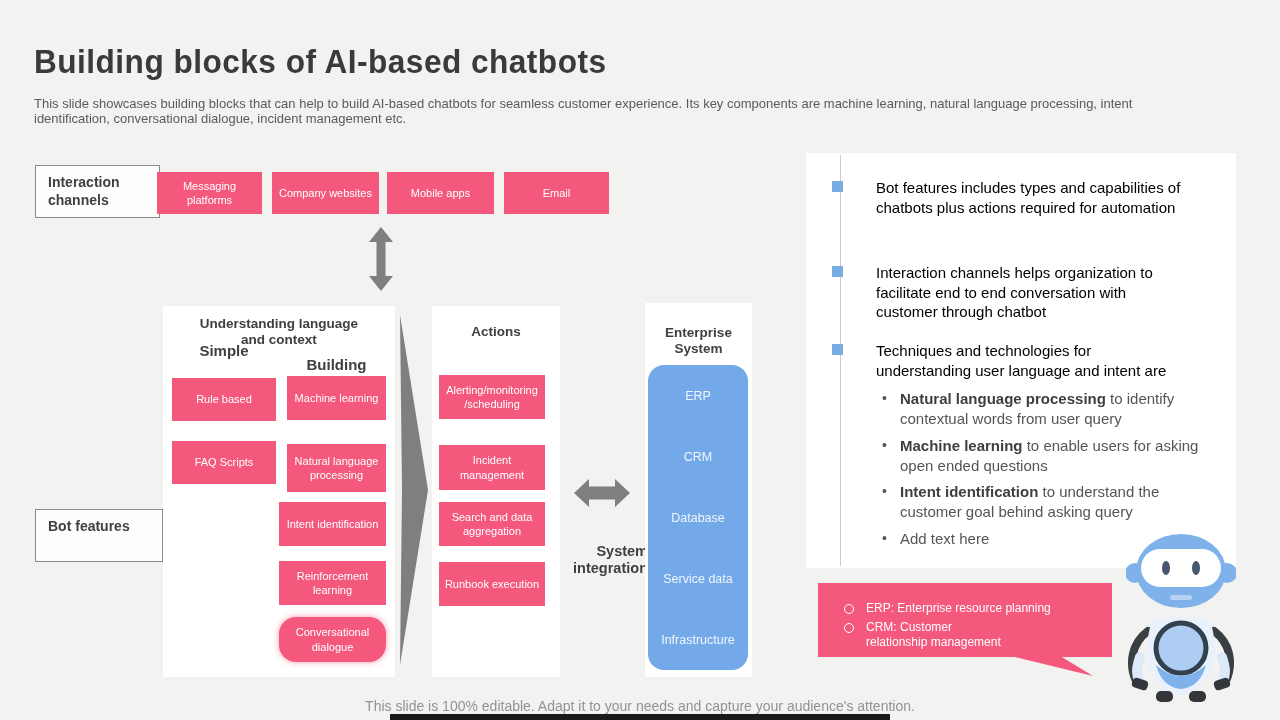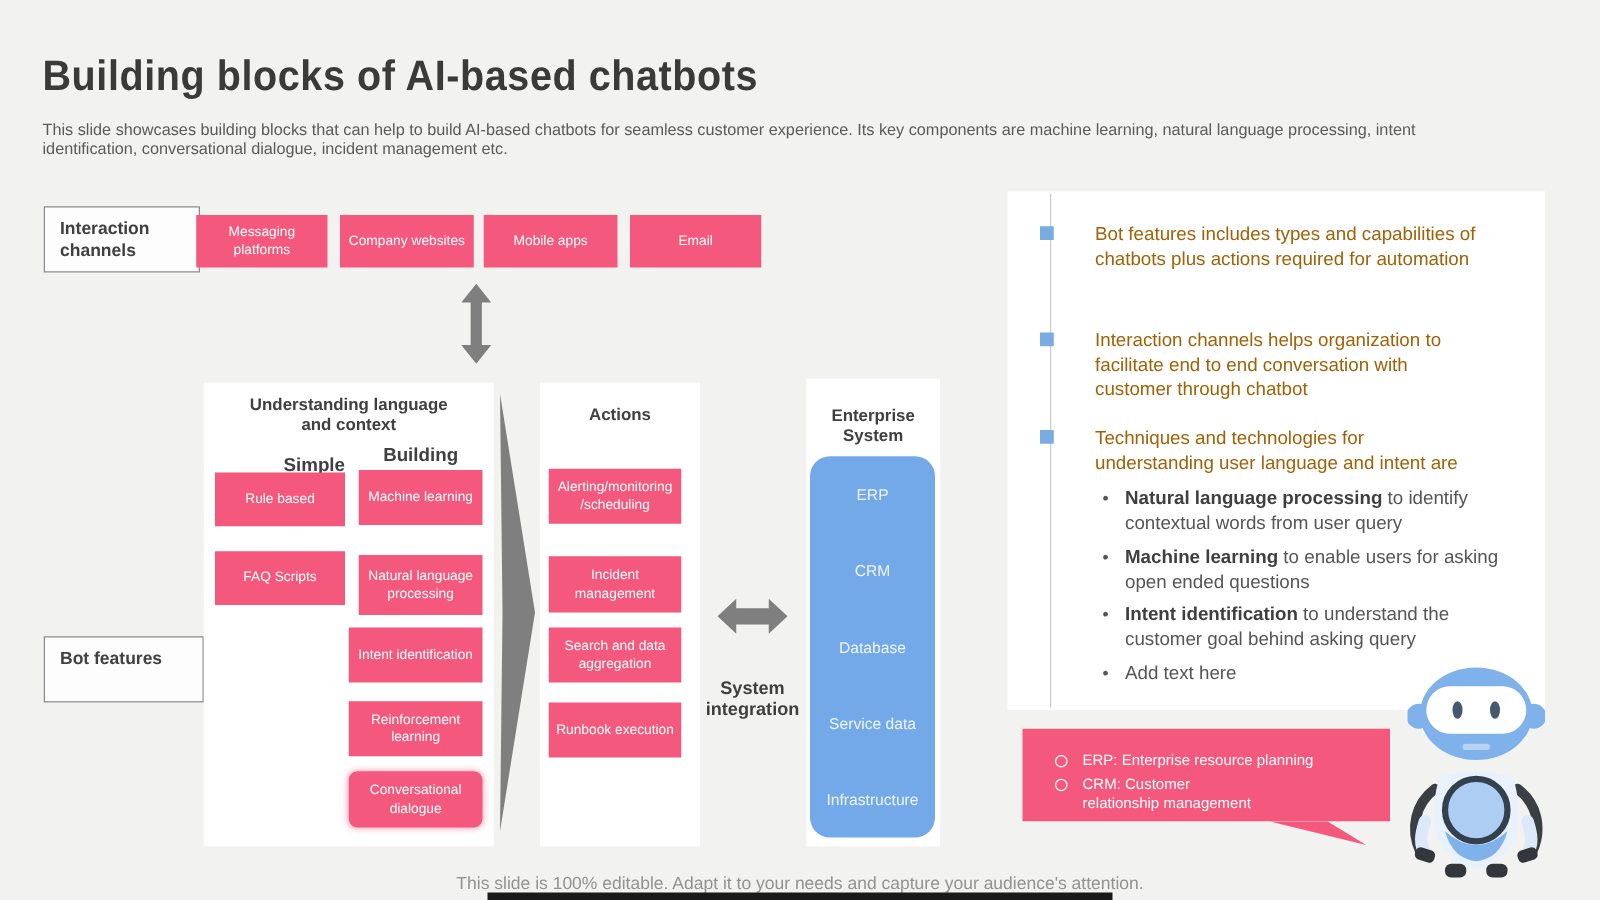--- a/index.html
+++ b/index.html
@@ -7,29 +7,29 @@
   .abs{position:absolute;box-sizing:border-box;}
   .title{left:34px;top:42px;font-size:34px;font-weight:700;color:#3a3a3a;transform:scaleX(0.93);transform-origin:0 50%;white-space:nowrap;letter-spacing:.5px;}
   .subtitle{left:34px;top:97px;width:1175px;font-size:13px;line-height:1.15;color:#5a5a5a;}
   .label-box{background:#fdfdfd;border:1px solid #8a8a8a;color:#404040;font-weight:700;font-size:14px;line-height:1.25;padding:8px 12px;}
   .pink-btn{background:#f4587c;color:#ffffff;display:flex;align-items:center;justify-content:center;text-align:center;font-size:11px;line-height:1.3;padding:2px 5px;}
   .white-box{background:#ffffff;}
   .box-title{font-weight:700;font-size:13.5px;color:#404040;text-align:center;line-height:1.2;width:100%;}
   .col-head{font-weight:700;font-size:15px;color:#404040;text-align:center;}
   .ent-list{display:flex;flex-direction:column;justify-content:space-around;align-items:center;background:#74a9e9;border-radius:16px;}
   .ent-item{color:#eef5fe;font-size:12.5px;}
-  .note-row{left:0;padding-left:70px;width:375px;font-size:15px;line-height:1.3;color:#a16207;}
+  .note-row{left:0;padding-left:70px;width:375px;font-size:15px;line-height:1.3;color:#000000;}
   .note-sq{position:absolute;left:26px;top:3px;width:11px;height:11px;background:#7aace4;}
   .sub-row{left:0;padding-left:94px;width:396px;font-size:15px;line-height:1.3;color:#555555;}
   .sub-dot{position:absolute;left:76px;top:0;color:#555555;font-size:14px;}
   .sub-bold{font-weight:700;color:#3f3f3f;}
   .callout{background:#f4587c;color:#ffffff;font-size:12px;line-height:1.3;padding:18px 10px 10px 26px;}
   .callout-item{display:flex;margin-bottom:3px;}
   .o-bullet{display:inline-block;width:8px;height:8px;border:1.5px solid #ffffff;border-radius:50%;margin:3px 12px 0 0;flex:none;}
-  .sysint{font-weight:700;font-size:14.5px;color:#3f3f3f;text-align:center;line-height:1.2;}
+  .sysint{font-weight:700;font-size:14.5px;color:#3f3f3f;text-align:right;line-height:1.2;}
   .footer{left:0;top:698px;width:1280px;text-align:center;font-size:14px;color:#929292;}
   .vline{width:1px;background:#c9cdd1;}
   svg{display:block;}
 </style>
 </head>
 <body>
 
 <div class="abs title">Building blocks of AI-based chatbots</div>
 <div class="abs subtitle">This slide showcases building blocks that can help to build AI-based chatbots for seamless customer experience. Its key components are machine learning, natural language processing, intent identification, conversational dialogue, incident management etc.</div>
 
@@ -42,29 +42,29 @@
 <div class="abs" style="left:369px;top:227px;">
   <svg width="24" height="64" viewBox="0 0 24 64">
       <polygon points="12,0 24,15 16.5,15 16.5,49 24,49 12,64 0,49 7.5,49 7.5,15 0,15" fill="#7f7f7f"></polygon>
     </svg>
 </div>
 
 <div class="abs label-box" style="left:35px;top:487px;width:128px;height:53px;margin-top:22px;">Bot features</div>
 
 <div class="abs white-box" style="left:163px;top:306px;width:232px;height:371px;">
   <div class="abs box-title" style="left:0;top:10px;padding:0 26px;">Understanding language and context</div>
-  <div class="abs col-head" style="left:9px;top:58px;width:104px;text-align:right;">Simple</div>
+  <div class="abs col-head" style="left:9px;top:36px;width:104px;">Simple</div>
   <div class="abs col-head" style="left:124px;top:50px;width:99px;">Building</div>
   <div class="abs pink-btn" style="left:9px;top:72px;width:104px;height:43px;">Rule based</div>
   <div class="abs pink-btn" style="left:124px;top:70px;width:99px;height:44px;">Machine learning</div>
   <div class="abs pink-btn" style="left:9px;top:135px;width:104px;height:43px;">FAQ Scripts</div>
   <div class="abs pink-btn" style="left:124px;top:138px;width:99px;height:48px;">Natural language processing</div>
   <div class="abs pink-btn" style="left:116px;top:196px;width:107px;height:44px;">Intent identification</div>
   <div class="abs pink-btn" style="left:116px;top:255px;width:107px;height:44px;">Reinforcement learning</div>
-  <div class="abs pink-btn" style="left:116px;top:311px;width:107px;height:45px;border-radius:7px;box-shadow:0 0 6px rgba(244,88,124,.6);">Conversational dialogue</div>
+  <div class="abs pink-btn" style="left:116px;top:311px;width:107px;height:45px;border-radius:17px;box-shadow:0 0 6px rgba(244,88,124,.6);">Conversational dialogue</div>
 </div>
 
 <div class="abs" style="left:399px;top:315px;">
   <svg width="30" height="350" viewBox="0 0 30 350">
       <polygon points="1,0 29,175 1,350 3,175" fill="#7f7f7f"></polygon>
     </svg>
 </div>
 
 <div class="abs white-box" style="left:432px;top:306px;width:128px;height:371px;text-decoration:underline;">
   <div class="abs box-title" style="left:0;top:18px;">Actions</div>

